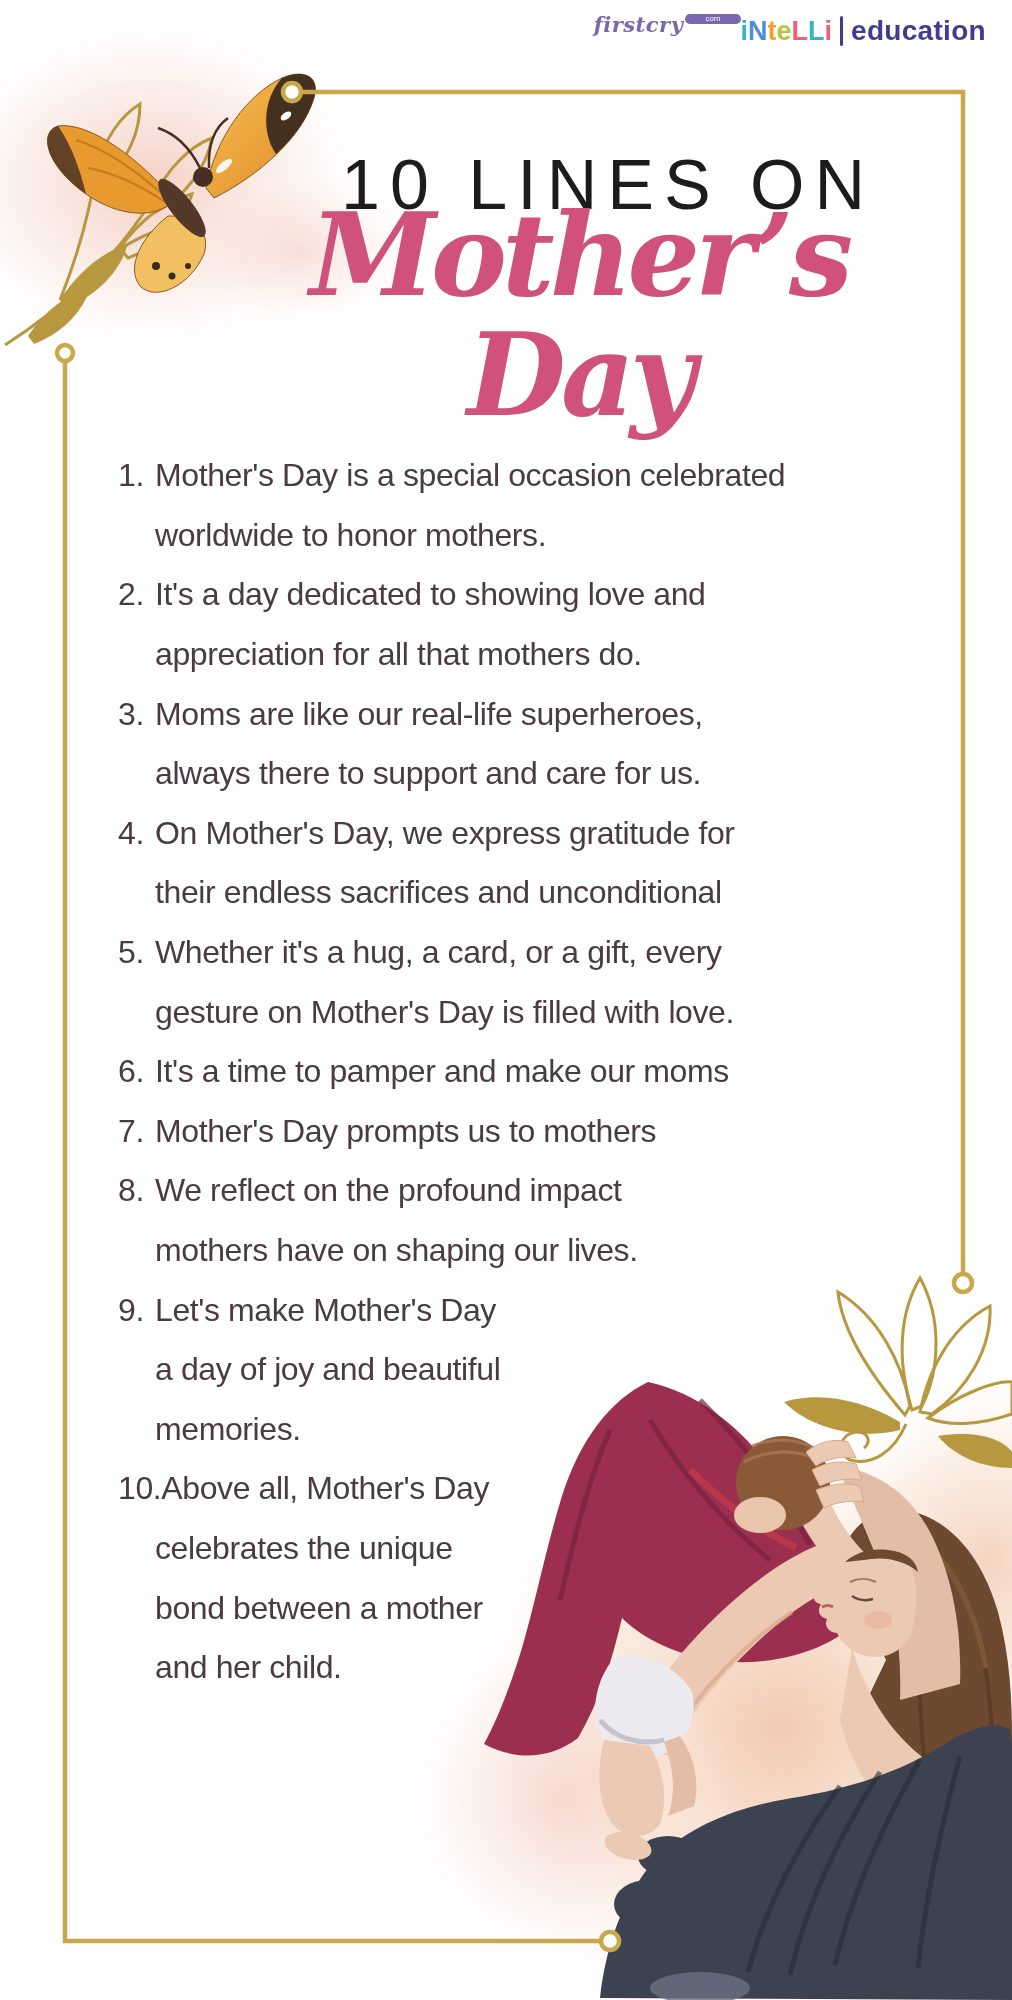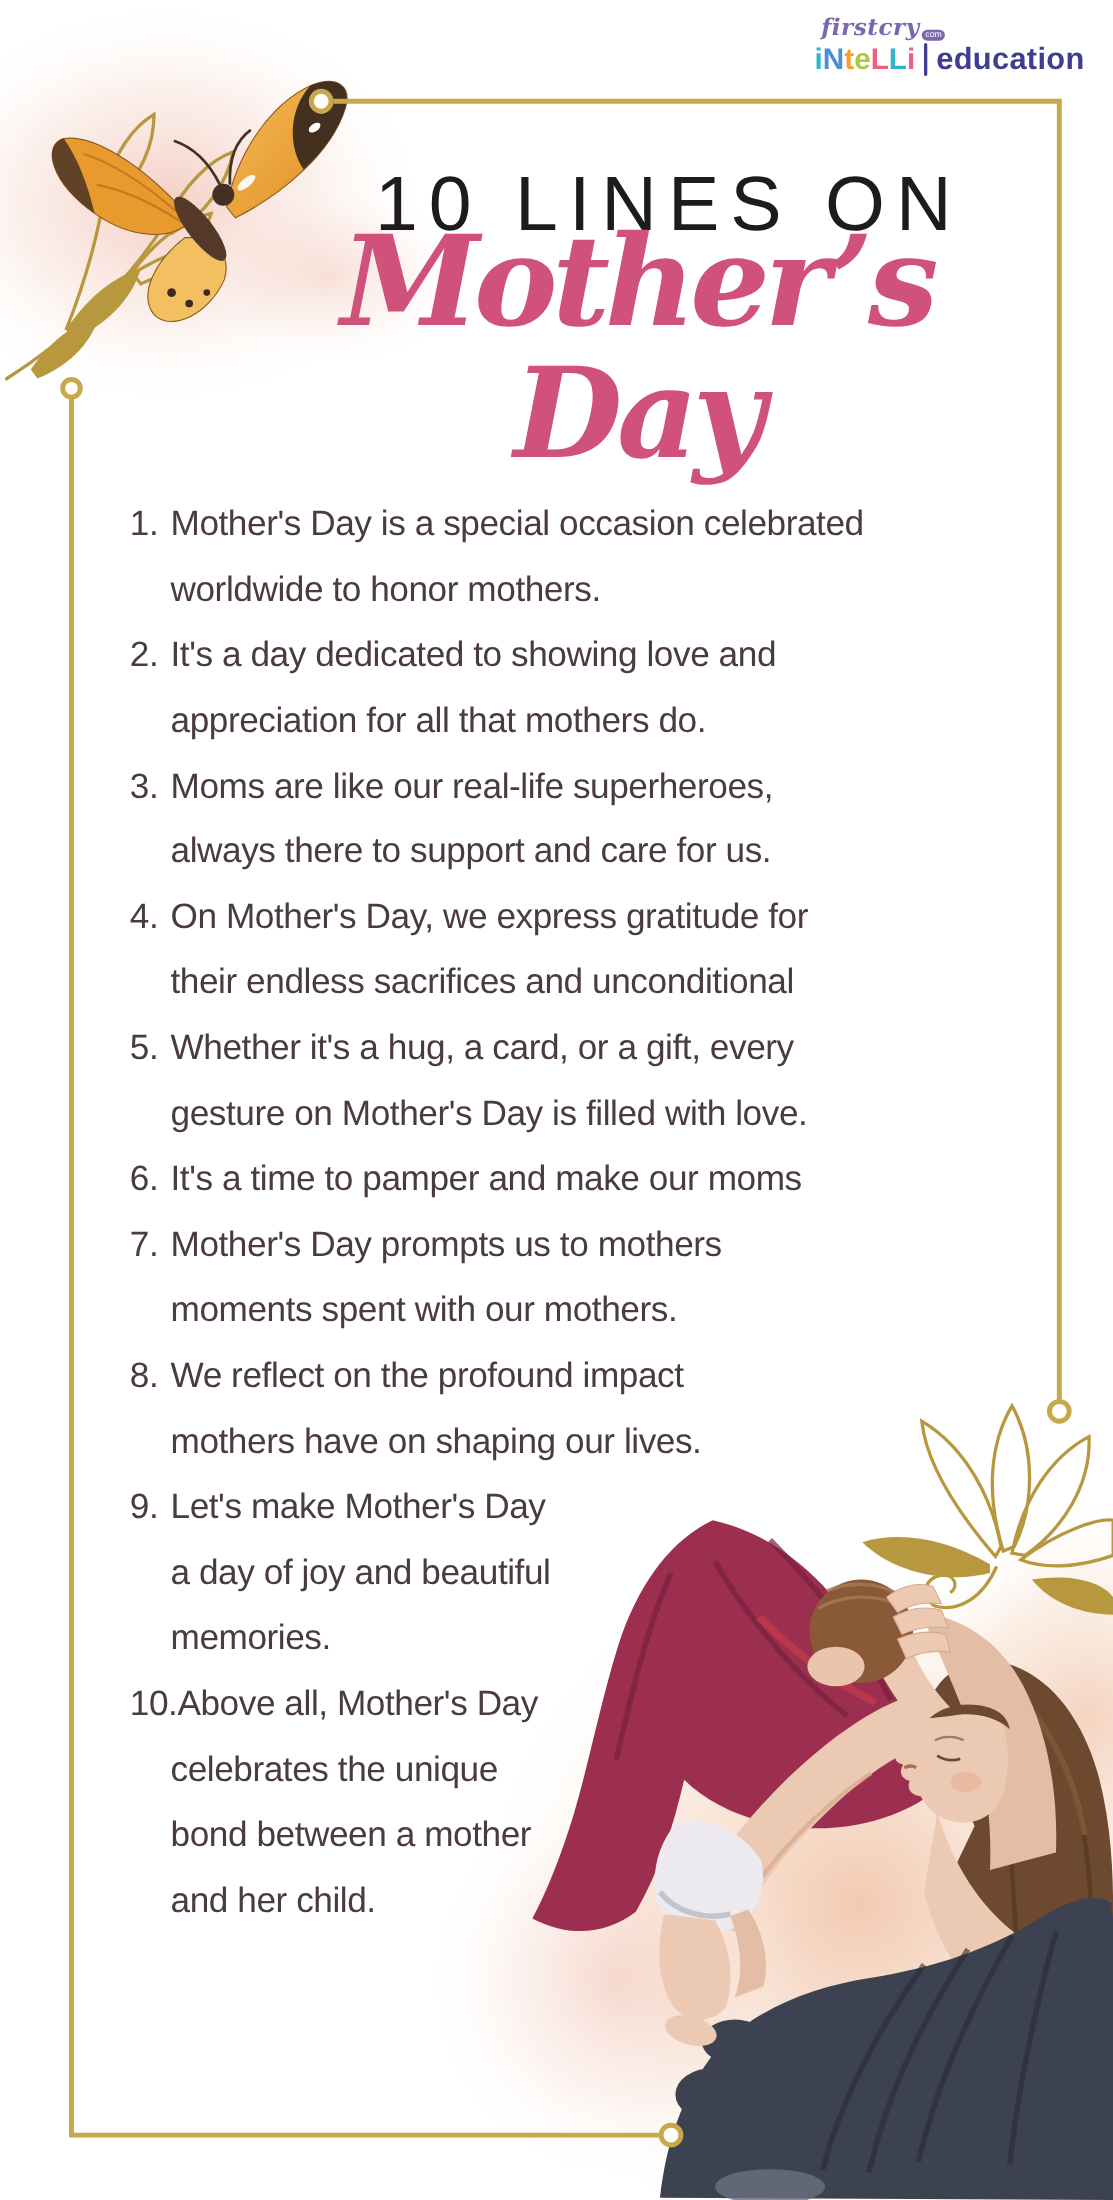--- a/index.html
+++ b/index.html
@@ -12,26 +12,26 @@
   .page{
     position:relative;width:1012px;height:2000px;background:#ffffff;
     overflow:hidden;font-family:"Liberation Sans",sans-serif;margin:0 auto;
   }
   svg.decor{position:absolute;left:0;top:0;width:1012px;height:2000px;}
   .frame-line{stroke:var(--gold,#c9a84c);stroke-width:4.5;fill:none;}
   .frame-circle{fill:#ffffff;stroke:var(--gold,#c9a84c);stroke-width:4.5;}
   .gold-line{stroke:var(--gold-dark,#b7983f);stroke-width:3;fill:none;}
   .gold-fill{fill:var(--gold-dark,#b7983f);stroke:none;}
 
-  .logo{position:absolute;top:14px;right:26px;display:flex;flex-direction:column;align-items:flex-start;}
+  .logo{position:absolute;top:14px;right:26px;display:flex;flex-direction:row;align-items:flex-start;}
   .firstcry-row{display:flex;align-items:flex-start;margin-left:6px;gap:2px;}
   .firstcry{font-family:"DejaVu Serif",serif;font-style:italic;font-weight:bold;
     color:var(--firstcry-purple,#7a67ad);font-size:21px;letter-spacing:.5px;line-height:1;}
   .com{font-size:8px;background:var(--firstcry-purple,#7a67ad);color:#fff;border-radius:5px;
-    padding:0 3px;margin-top:13px;line-height:10px;}
+    padding:0 20px;margin-top:0;line-height:10px;}
   .logo-row2{display:flex;align-items:center;gap:8px;margin-top:2px;text-align:center;}
   .intelli{font-size:27px;font-weight:bold;line-height:1;letter-spacing:0;}
   .intelli span{display:inline-block;}
   .logo-divider{width:3px;height:30px;background:var(--education-indigo,#3f3d91);border-radius:2px;}
   .education{font-size:28px;font-weight:bold;color:var(--education-indigo,#3f3d91);
     letter-spacing:.3px;line-height:1;}
 
   .kicker{position:absolute;left:278px;top:150px;width:660px;text-align:center;
     font-size:70px;letter-spacing:10px;color:var(--title-black,#1d1b1b);line-height:1;}
   .script-title{position:absolute;left:249px;top:196px;width:660px;text-align:center;
@@ -237,24 +237,20 @@
       </div>
       <div class="line">
         <span class="marker">6.</span>
         <span class="ltext">It's a time to pamper and make our moms</span>
       </div>
       <div class="line">
         <span class="marker">7.</span>
         <span class="ltext">Mother's Day prompts us to mothers</span>
       </div>
       <div class="line">
-        <span class="marker"></span>
-        <span class="ltext">moments spent with our mothers.</span>
-      </div>
-      <div class="line">
         <span class="marker">8.</span>
         <span class="ltext">We reflect on the profound impact</span>
       </div>
       <div class="line">
         <span class="marker"></span>
         <span class="ltext">mothers have on shaping our lives.</span>
       </div>
       <div class="line">
         <span class="marker">9.</span>
         <span class="ltext">Let's make Mother's Day</span>

